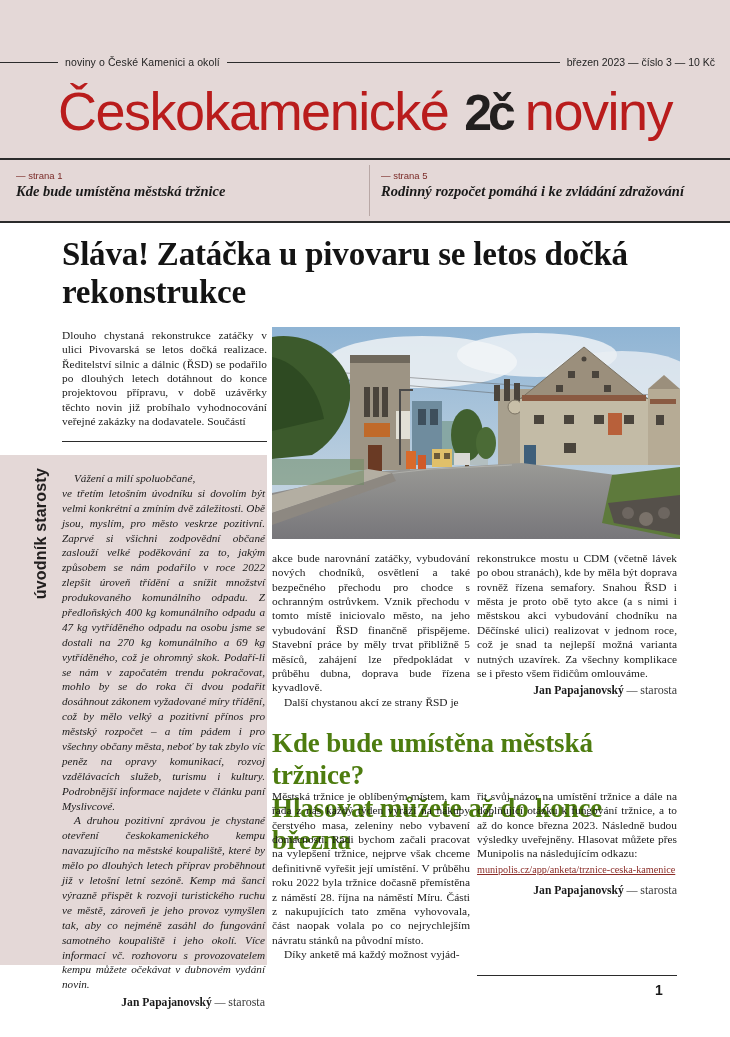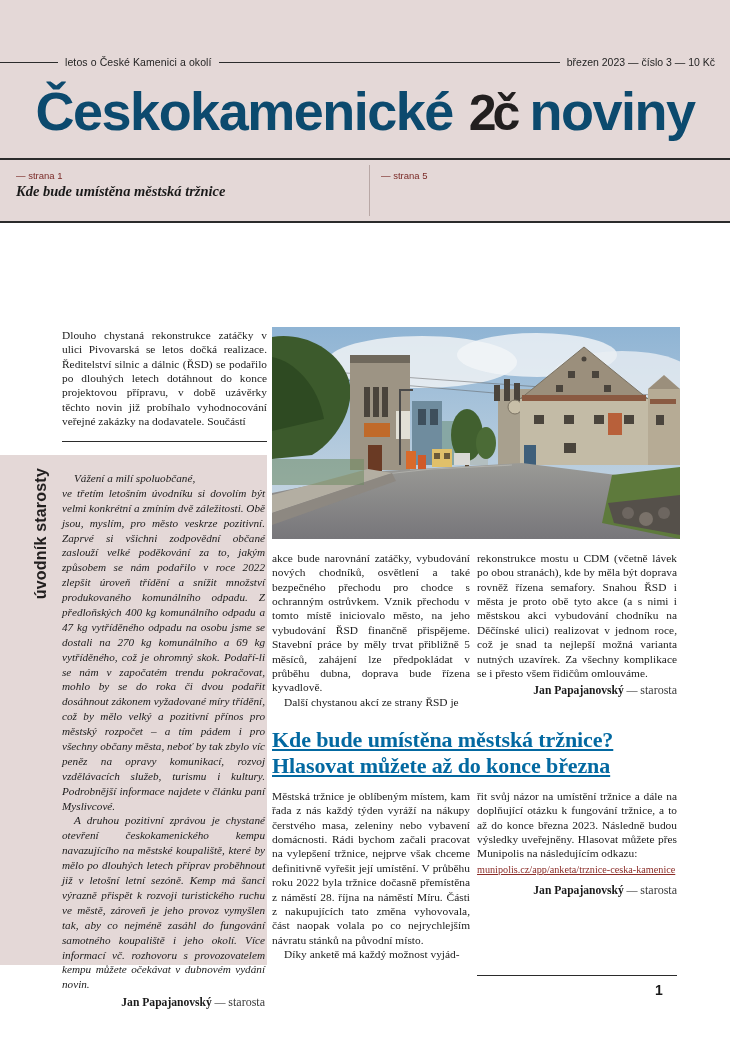--- a/index.html
+++ b/index.html
@@ -36,22 +36,22 @@
     font-size: 10.5px; color: #1f1f1f; padding: 0 7px 0 7px; white-space: nowrap;
   }
   .rule-end { width: 8px; }
 
   .logo-row {
     position: absolute; left: 0; top: 72px; width: 730px; height: 78px;
     display: flex; align-items: center; justify-content: center;
   }
   .logo-text {
     font-family: "Liberation Sans", sans-serif;
-    font-weight: bold; font-size: 54px; letter-spacing: -1.5px;
-    color: #0c4a6e; line-height: 1;
+    font-weight: normal; font-size: 54px; letter-spacing: -1.5px;
+    color: #b91c1c; line-height: 1;
   }
   .logo-mark {
     font-family: "Liberation Sans", sans-serif;
     font-weight: bold; font-size: 50px; color: #221f1f;
     margin: 0 13px 0 16px; line-height: 1; position: relative; top: 2px;
     letter-spacing: -4px;
   }
   .mast-rule-bottom {
     position: absolute; left: 0; top: 158px; width: 730px; height: 1.5px; background: #2b2b2b;
   }
@@ -139,21 +139,21 @@
   }
   .sig-dash { font-size: 11px; }
   .sig-role {
     font-family: "Liberation Serif", serif; font-size: 12px; color: #3a3a3a;
   }
 
   
   .art2-headline {
     position: absolute; left: 272px; top: 727px; width: 412px;
     font-family: "Liberation Serif", serif; font-weight: bold;
-    font-size: 22px; line-height: 1.2; color: #0369a1; letter-spacing: -.1px; text-decoration: underline;
+    font-size: 27px; line-height: 1.2; color: #4d7c0f; letter-spacing: -.1px;
   }
   .art2-left {
     position: absolute; left: 272px; top: 789px; width: 198px;
   }
   .art2-right {
     position: absolute; left: 477px; top: 789px; width: 200px;
   }
   .link-line {
     font-family: "Liberation Serif", serif; font-size: 10.2px;
     color: #8a2b26; text-decoration: underline; word-break: break-all;
@@ -172,21 +172,21 @@
 </style>
 </head>
 <body>
 
 <div class="page">
 
   <div class="masthead-block">
 
     <div class="kicker-row">
       <div class="rule-seg lead"></div>
-      <div class="kicker-text">letos o České Kamenici a okolí</div>
+      <div class="kicker-text">noviny o České Kamenici a okolí</div>
       <div class="rule-seg"></div>
       <div class="kicker-right">březen 2023 — číslo 3 — 10 Kč</div>
       <div class="rule-end"></div>
     </div>
 
     <div class="logo-row">
       <span class="logo-text">Českokamenické</span>
       <span class="logo-mark">2č</span>
       <span class="logo-text">noviny</span>
     </div>
@@ -194,25 +194,28 @@
     <div class="mast-rule-bottom"></div>
 
     <div class="toc">
       <div class="toc-col">
         <div class="toc-page">— strana 1</div>
         <div class="toc-title">Kde bude umístěna
 městská tržnice</div>
       </div>
       <div class="toc-col">
         <div class="toc-page">— strana 5</div>
+        <div class="toc-title">Rodinný rozpočet pomáhá
+i ke zvládání zdražování</div>
       </div>
     </div>
   </div>
   <div class="toc-bottom-rule"></div>
 
+  <div class="lead-headline">Sláva! Zatáčka u pivovaru se letos dočká rekonstrukce</div>
 
   <div class="lead-body col-text">
     <p class="noindent">Dlouho chystaná rekonstrukce zatáčky v ulici Pivovarská se letos dočká realizace. Ředitelství silnic a dálnic (ŘSD) se podařilo po dlouhých letech dotáhnout do konce projektovou přípravu, v době uzávěrky těchto novin již probíhalo vyhodnocování veřejné zakázky na dodavatele. Součástí</p>
   </div>
 
   <div class="photo">
     <svg width="408" height="212" viewBox="0 0 408 212">
       <defs>
         <linearGradient id="sky" x1="0" y1="0" x2="0" y2="1">
           <stop offset="0%" stop-color="#8fb4d4"></stop>

